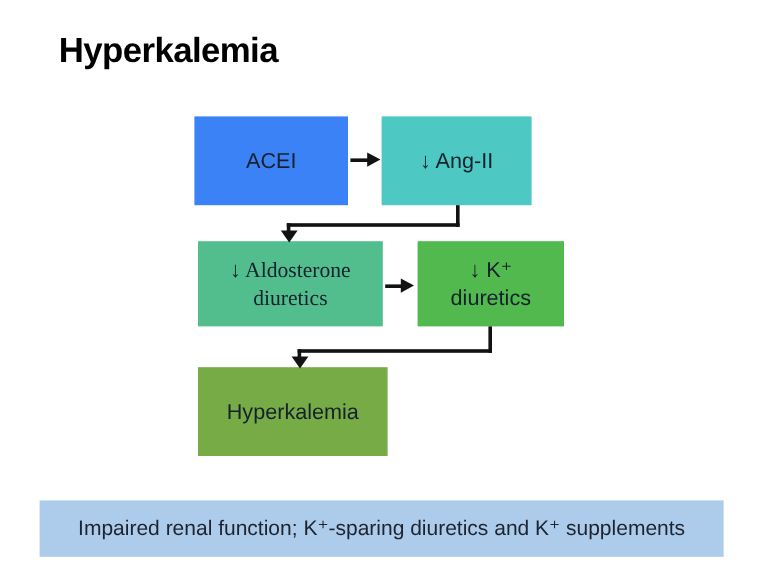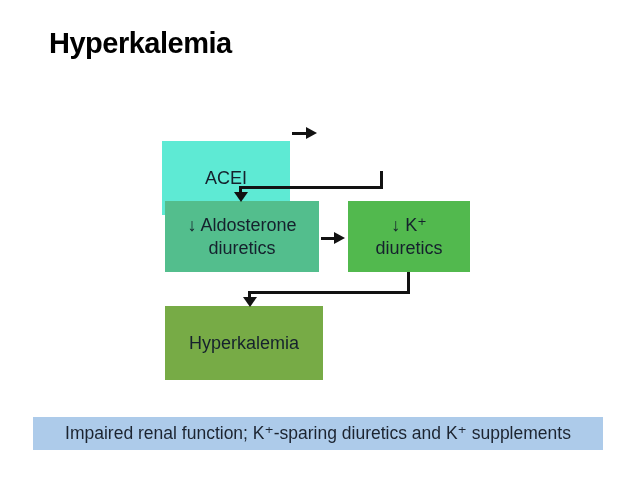--- a/index.html
+++ b/index.html
@@ -67,40 +67,43 @@
 
   
   .e2-v    { left: 407px; top: 272px; width: 3px; height: 22px; }
   .e2-h    { left: 248px; top: 291px; width: 162px; height: 3px; }
   .e2-stub { left: 248px; top: 291px; width: 3px; height: 8px; }
   .e2-head { left: 243px; top: 297px; }
 
   .footer-banner {
     position: absolute;
     left: 33px; top: 417px;
-    width: 570px; height: 33px;
+    width: 570px; height: 47px;
     display: flex;
     align-items: center;
     justify-content: center;
     color: #1c2430;
     font-size: 17.5px;
   }
 </style>
 </head>
 <body>
 
 <div class="canvas">
 
   <div class="slide-title">Hyperkalemia</div>
 
-  <div class="flow-box box-acei" style="background-color: #5eead4; margin-top: 44px;">
+  <div class="flow-box box-acei" style="background-color: #3b82f6;">
     <span>ACEI</span>
   </div>
+  <div class="flow-box box-ang2" style="background-color: rgb(78, 200, 195);">
+    <span>↓ Ang-II</span>
+  </div>
 
-  <div class="flow-box box-aldosterone" style="background-color: rgb(83, 190, 141);">
+  <div class="flow-box box-aldosterone" style="background-color: rgb(83, 190, 141); font-family: Liberation Serif, serif;">
     <span>↓ Aldosterone</span>
     <span>diuretics</span>
   </div>
   <div class="flow-box box-kexcretion" style="background-color: rgb(82, 185, 78);">
     <span>↓ K⁺</span>
     <span>diuretics</span>
   </div>
 
   <div class="flow-box box-hyper" style="background-color: rgb(119, 171, 70);">
     <span>Hyperkalemia</span>

